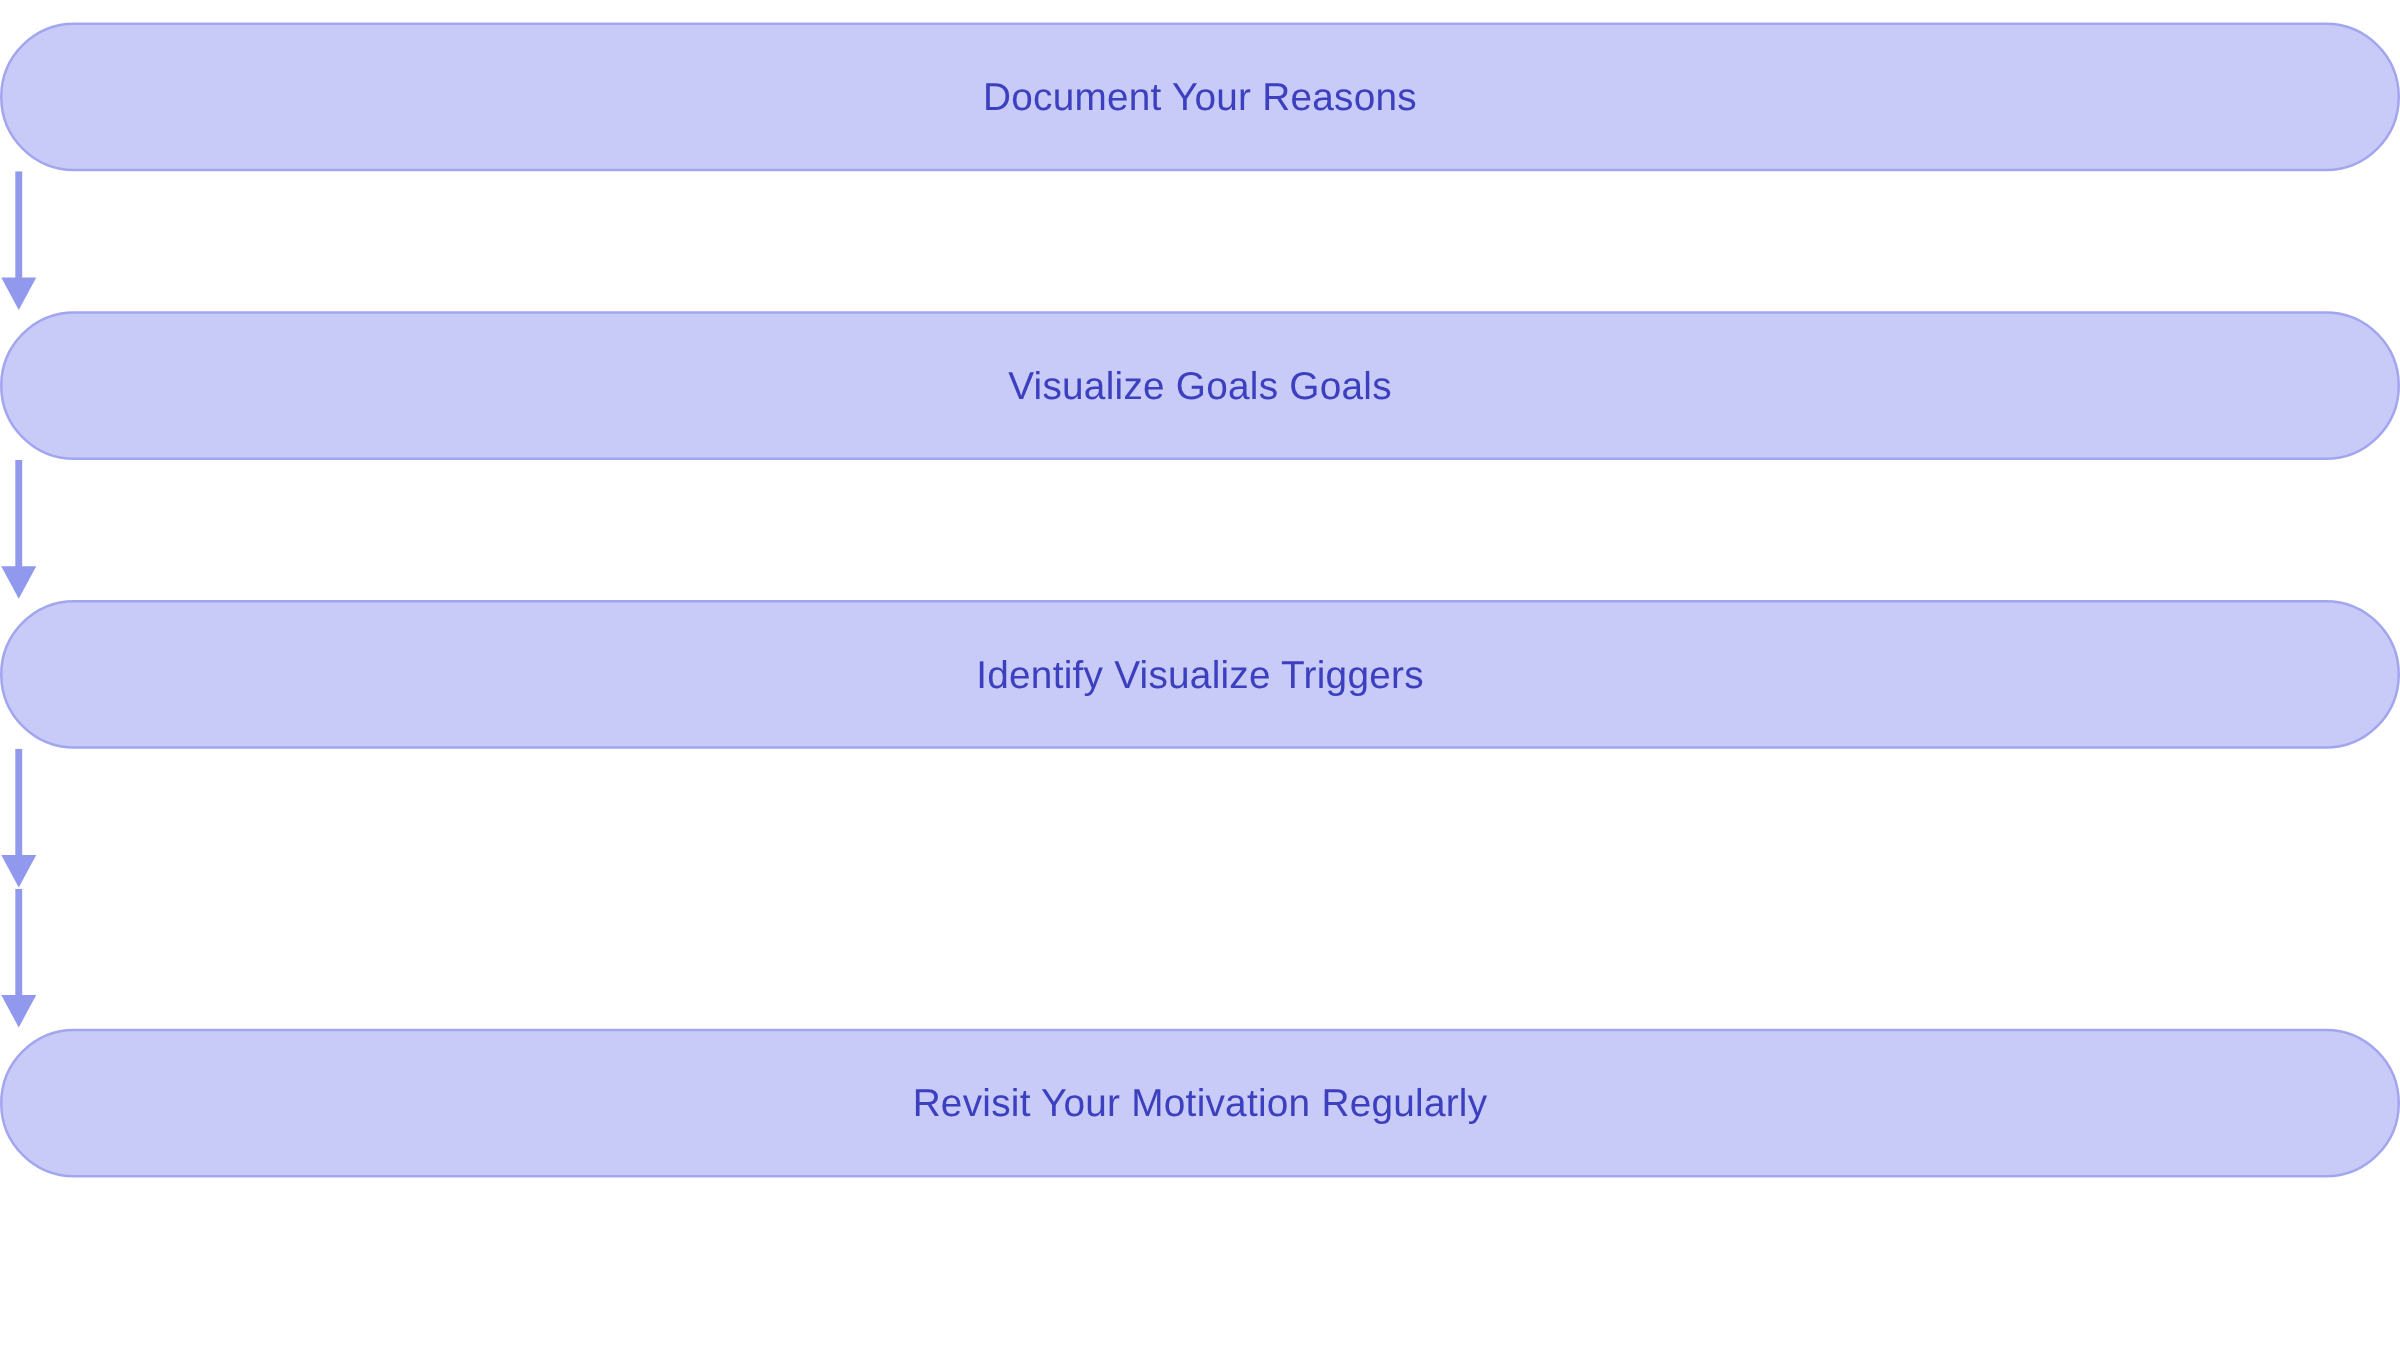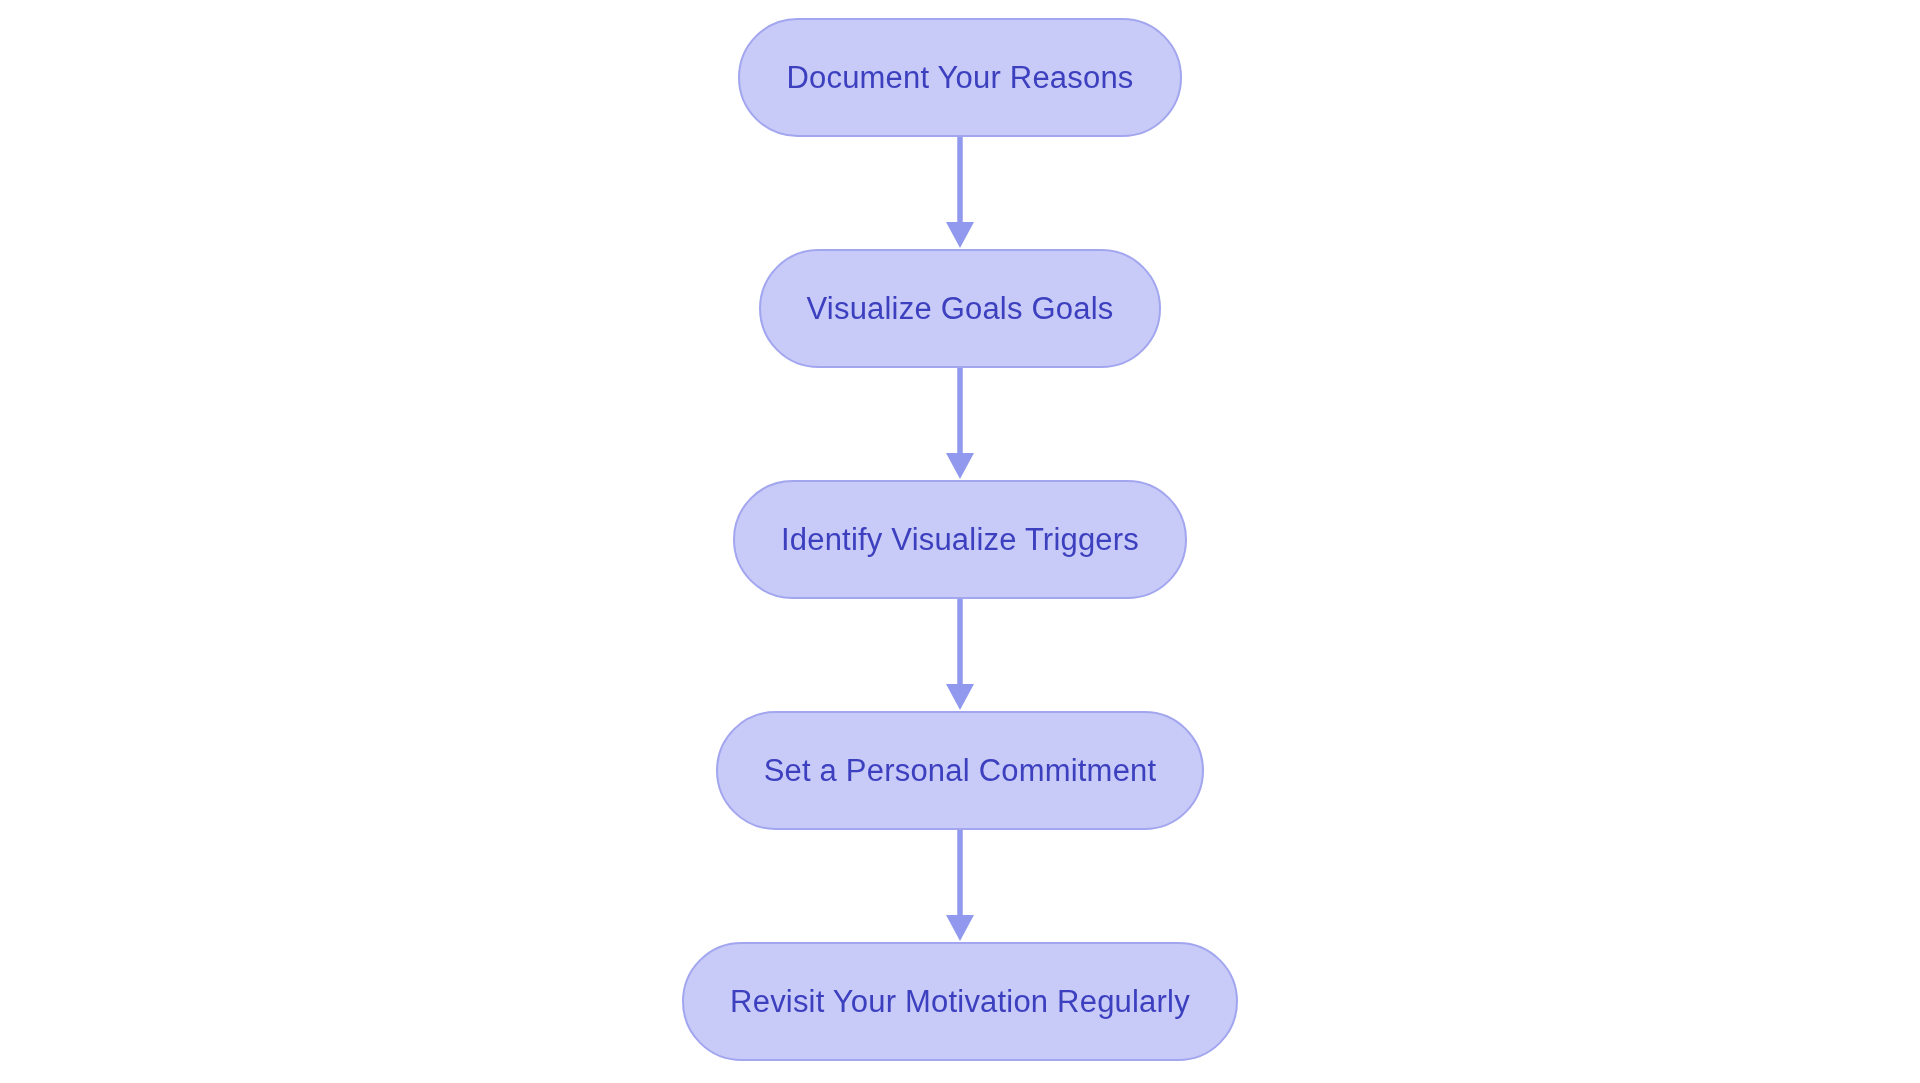--- a/index.html
+++ b/index.html
@@ -13,21 +13,20 @@
   html, body {
     background: var(--background);
     font-family: "Liberation Sans", "DejaVu Sans", sans-serif;
   }
   .canvas {
     width: 1920px;
     height: 1083px;
     background: var(--background);
     display: flex;
     flex-direction: column;
-    align-items: center;
     padding-top: 18px;
     overflow: hidden;
   }
   .node {
     height: 119px;
     min-width: 340px;
     border-radius: 60px;
     padding: 0 46px;
     background: var(--node-fill);
     border: 2px solid var(--node-border);
@@ -76,23 +75,20 @@
 
   <div class="node">
     <span class="node-label">Identify Visualize Triggers</span>
   </div>
 
   <svg class="arrow" viewBox="0 0 30 112" xmlns="http://www.w3.org/2000/svg">
     <line x1="15" y1="0" x2="15" y2="86" stroke="currentColor" stroke-width="5.5"></line>
     <polygon points="1,85 29,85 15,111" fill="currentColor"></polygon>
   </svg>
 
-  <div class="node">
-    <span class="node-label">Set a Personal Commitment</span>
-  </div>
 
   <svg class="arrow" viewBox="0 0 30 112" xmlns="http://www.w3.org/2000/svg">
     <line x1="15" y1="0" x2="15" y2="86" stroke="currentColor" stroke-width="5.5"></line>
     <polygon points="1,85 29,85 15,111" fill="currentColor"></polygon>
   </svg>
 
   <div class="node">
     <span class="node-label">Revisit Your Motivation Regularly</span>
   </div>
 

